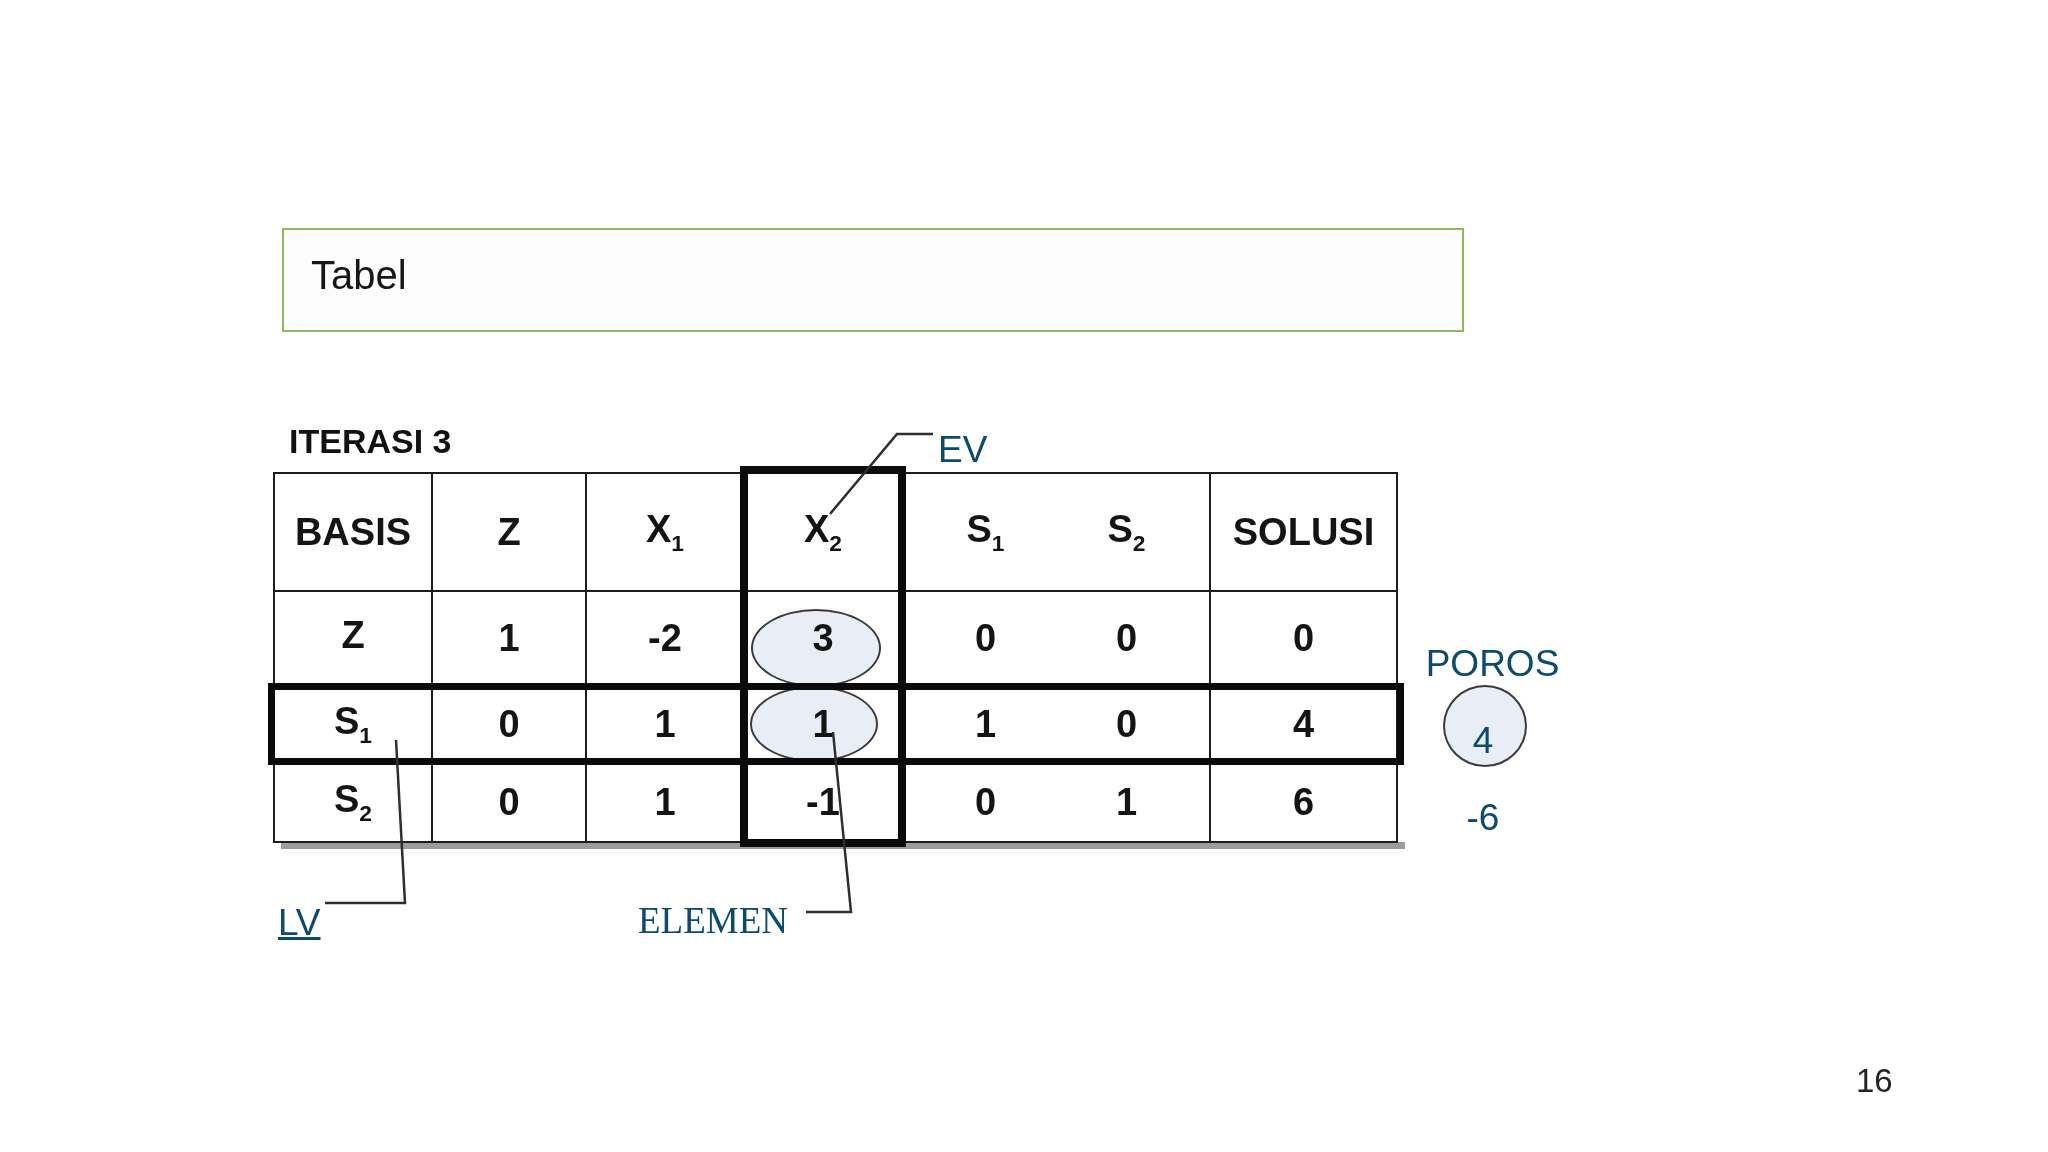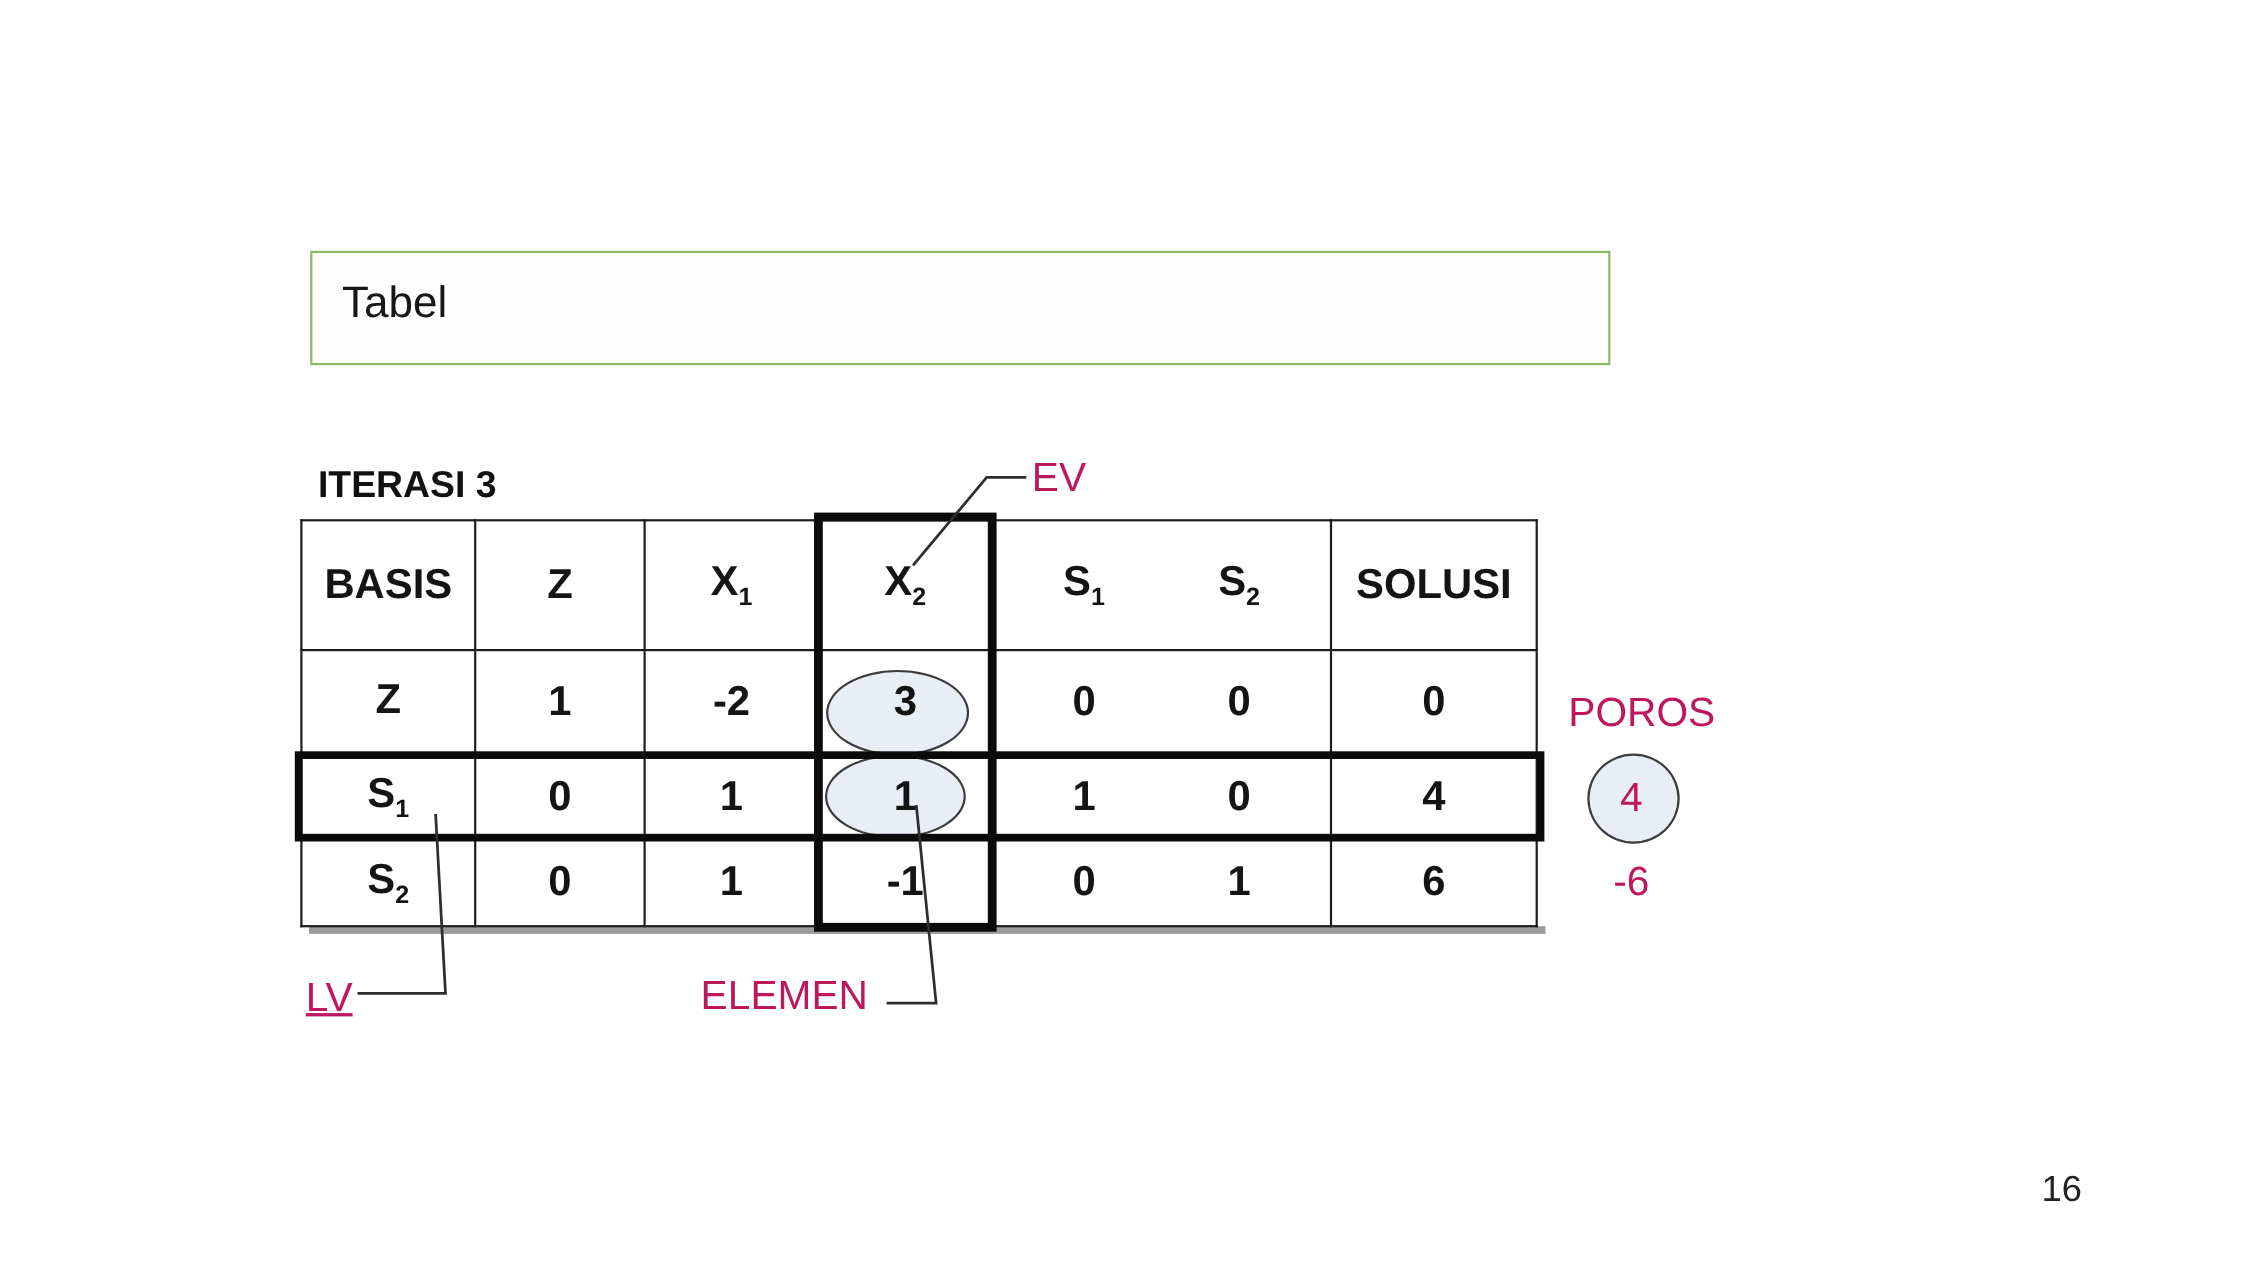--- a/index.html
+++ b/index.html
@@ -41,24 +41,24 @@
     border:7px solid var(--highlight-line);box-sizing:border-box;z-index:3;background:transparent;}
 
   
   .ellipse{position:absolute;border:2.5px solid var(--ellipse-stroke);border-radius:50%;
     background:var(--ellipse-fill);z-index:1;}
   .el-3{left:751px;top:609px;width:126px;height:74px;}
   .el-1{left:750px;top:686px;width:124px;height:72px;}
   .el-4{left:1443px;top:685px;width:80px;height:78px;z-index:2;}
 
   
-  .note{position:absolute;font-size:37px;color:#be185d;z-index:5;}
+  .note{position:absolute;font-size:37px;color:#0c4a6e;z-index:5;margin-top:16px;}
   .ev{left:938px;top:413px;}
   .lv{left:278px;top:886px;text-decoration:underline;}
-  .pivot-label{left:608px;top:882px;width:210px;text-align:center;line-height:45px;}
+  .pivot-label{left:608px;top:882px;width:210px;text-align:center;line-height:45px;font-family:Liberation Serif, serif;}
   .rasio-title{left:1420px;top:627px;width:145px;text-align:center;}
   .rasio-4{left:1443px;top:686px;width:80px;height:78px;display:flex;align-items:center;justify-content:center;}
   .rasio-6{left:1423px;top:781px;width:120px;text-align:center;}
   .page-num{position:absolute;left:1856px;top:1062px;font-size:33px;color:#222;}
 
   
   svg.overlay{position:absolute;left:0;top:0;z-index:6;pointer-events:none;}
   svg.overlay polyline{fill:none;stroke:#2e2e2e;stroke-width:2.5;}
 </style>
 </head>

